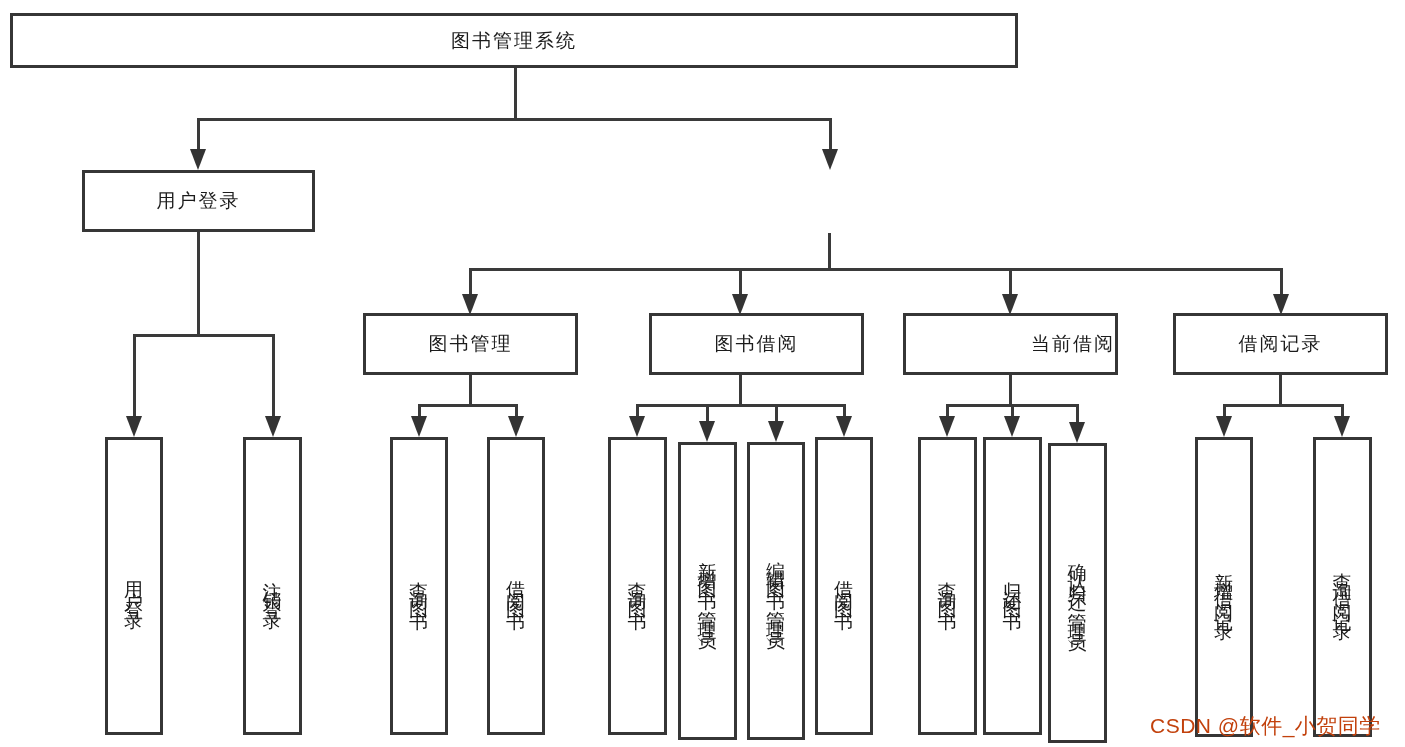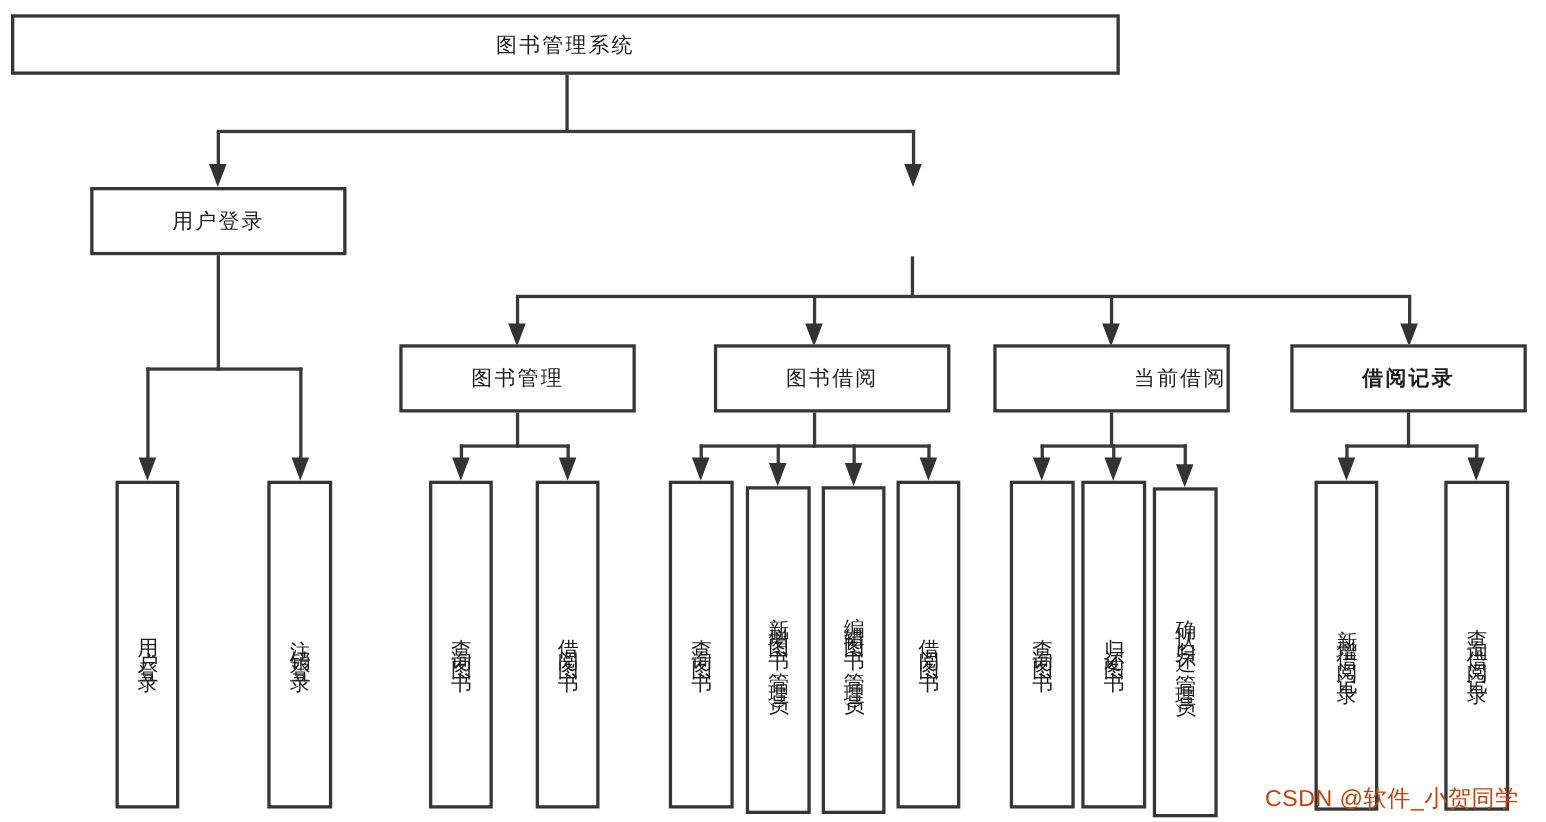--- a/index.html
+++ b/index.html
@@ -71,21 +71,21 @@
 
   <div class="node" style="left:363px;top:313px;width:215px;height:62px;">
     <span>图书管理</span>
   </div>
   <div class="node" style="left:633px;top:313px;width:215px;height:62px;margin-left:16px;">
     <span>图书借阅</span>
   </div>
   <div class="node" style="left:903px;top:313px;width:215px;height:62px;justify-content:flex-end;">
     <span>当前借阅</span>
   </div>
-  <div class="node" style="left:1173px;top:313px;width:215px;height:62px;font-weight:bold;">
+  <div class="node" style="left:1173px;top:313px;width:215px;height:62px;">
     <span>借阅记录</span>
   </div>
 
   <div class="vline" style="left:469px;top:375px;width:3px;height:32px;"></div>
   <div class="hline" style="left:418px;top:404px;width:100px;height:3px;"></div>
   <div class="vline" style="left:418px;top:404px;width:3px;height:14px;"></div>
   <div class="arrow" style="left:411px;top:416px;"></div>
   <div class="vline" style="left:515px;top:404px;width:3px;height:14px;"></div>
   <div class="arrow" style="left:508px;top:416px;"></div>
 

